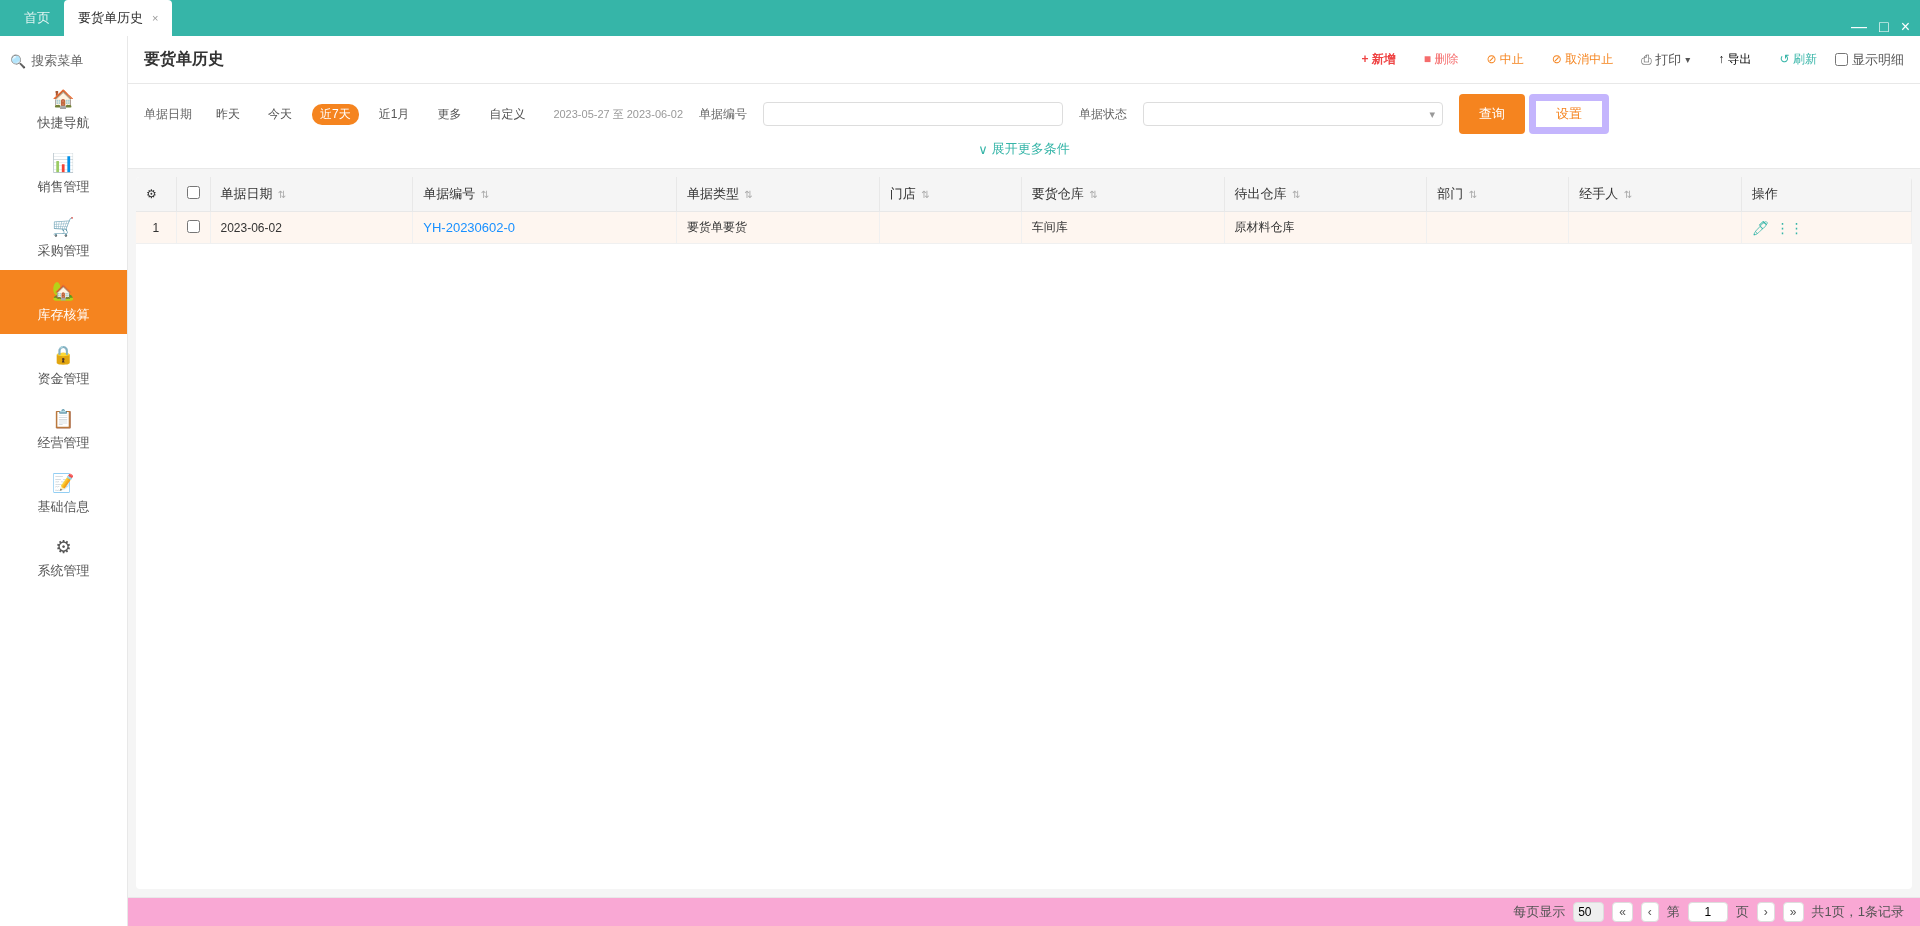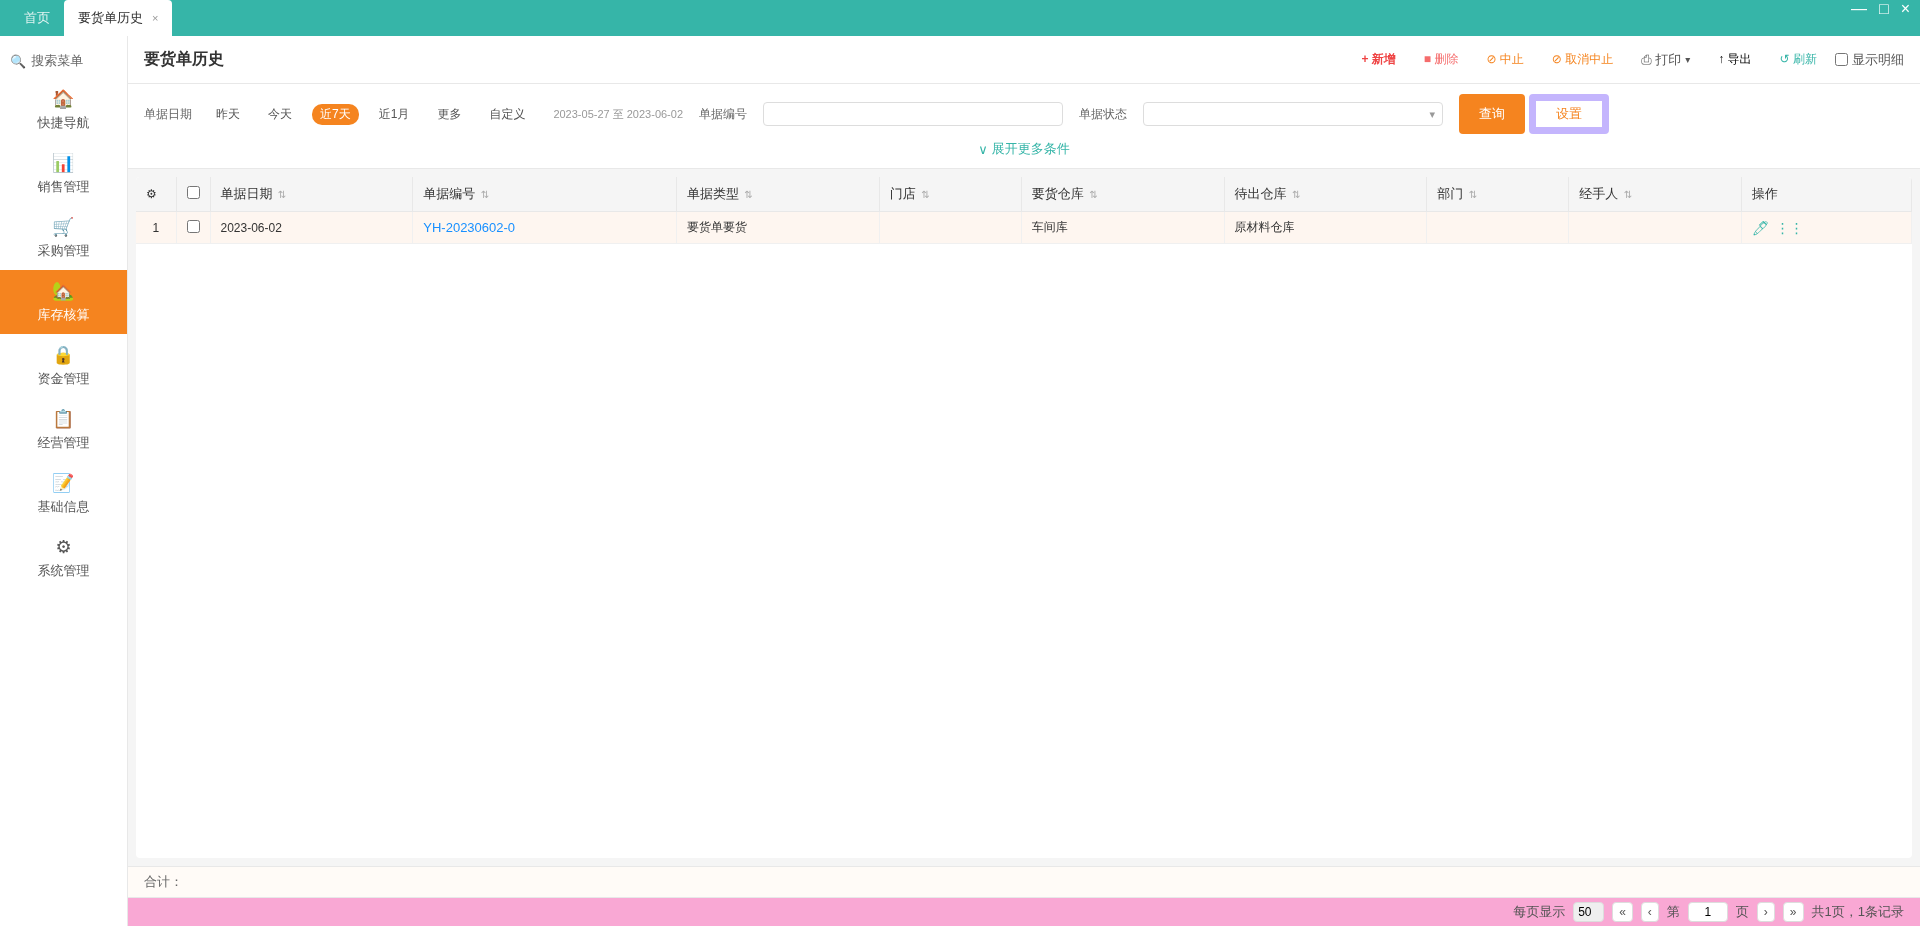--- a/index.html
+++ b/index.html
@@ -1,20 +1,20 @@
 <!DOCTYPE html>
 <html><head>
   <meta charset="utf-8">
   <style>
     * { box-sizing: border-box; margin: 0; padding: 0; font-family: 'Microsoft YaHei', sans-serif; font-size: 13px; }
     body { display: flex; flex-direction: column; height: 926px; overflow: hidden; background: #f0f2f5; }
 
     
     .top-bar {
-      display: flex; align-items: flex-start; background: #36b5a8; height: 36px; padding: 0 10px;
+      display: flex; align-items: flex-end; background: #36b5a8; height: 36px; padding: 0 10px;
       flex-shrink: 0; gap: 0;
     }
     .top-bar-tab {
       display: flex; align-items: center; height: 36px; padding: 0 14px; cursor: pointer;
       color: rgba(255,255,255,0.85); font-size: 13px; gap: 5px;
     }
     .top-bar-tab.home { background: transparent; }
     .top-bar-tab.active { background: #fff; color: #333; border-radius: 4px 4px 0 0; }
     .top-bar-tab .close-icon { font-size: 11px; color: #999; cursor: pointer; margin-left: 4px; }
     .top-bar-spacer { flex: 1; }
@@ -328,23 +328,20 @@
               <div class="row-action">
                 <span class="row-action-icon">🖊</span>
                 <span class="row-action-icon">⋮⋮</span>
               </div>
             </td>
           </tr>
         </tbody>
       </table>
     </div>
 
-    <div class="table-footer">
-      <span>合计：</span>
-    </div>
 
     <div class="pagination">
       <span>每页显示</span>
       <select style="border:1px solid #ddd; border-radius:4px; padding:2px 4px; font-size:12px;">
         <option>10</option>
         <option>20</option>
         <option selected="">50</option>
         <option>100</option>
       </select>
       <button class="pagination-btn">«</button>

